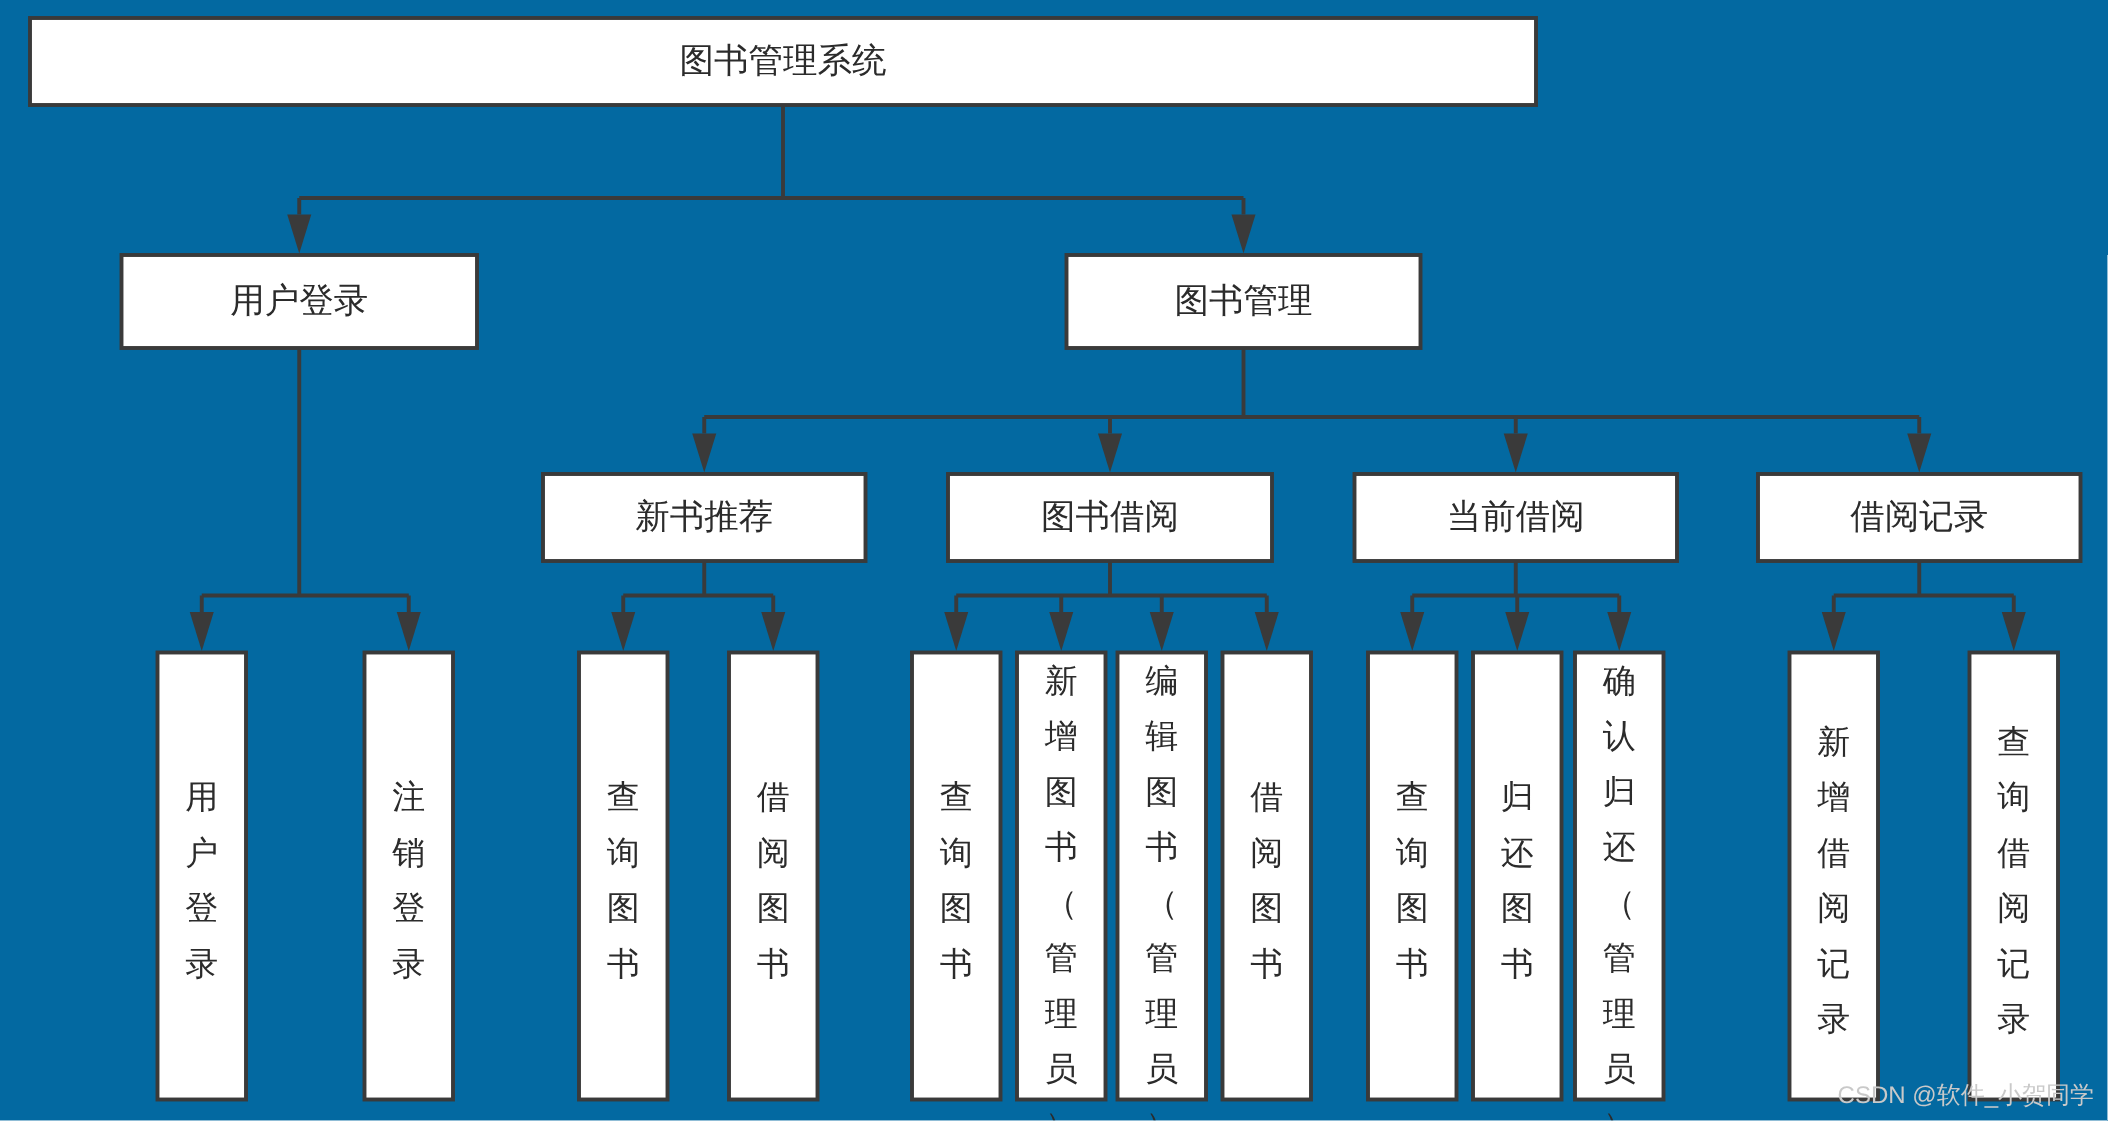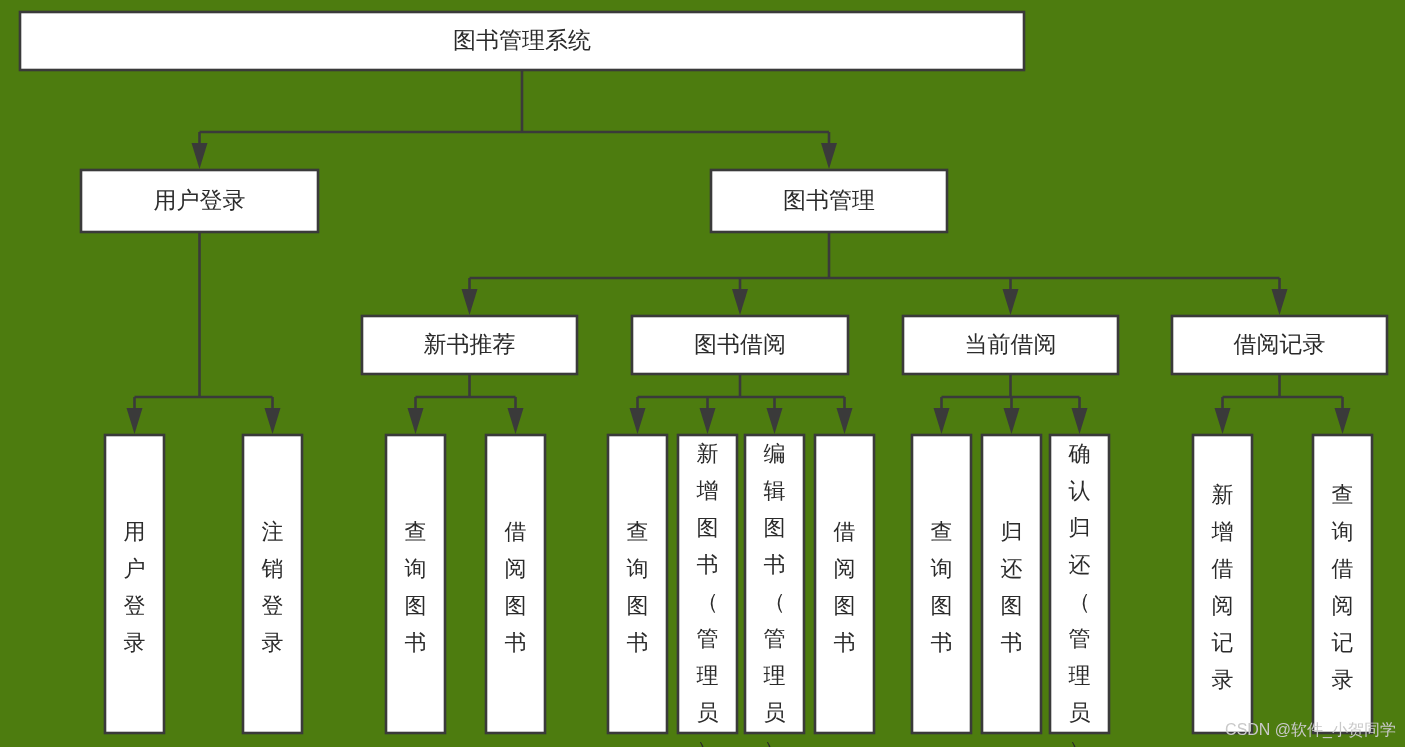--- a/index.html
+++ b/index.html
@@ -10,21 +10,21 @@
   body {
     width: 1405px;
     height: 747px;
     font-family: "Liberation Sans", "DejaVu Sans", sans-serif;
     overflow: hidden;
   }
   #diagram-root {
     position: relative;
     width: 1405px;
     height: 747px;
-    background: #4d7c0f;
+    background: #0369a1;
   }
   svg.diagram-svg {
     position: absolute;
     left: 0;
     top: 0;
     width: 1405px;
     height: 747px;
   }
   .node-box {
     fill: #ffffff;

